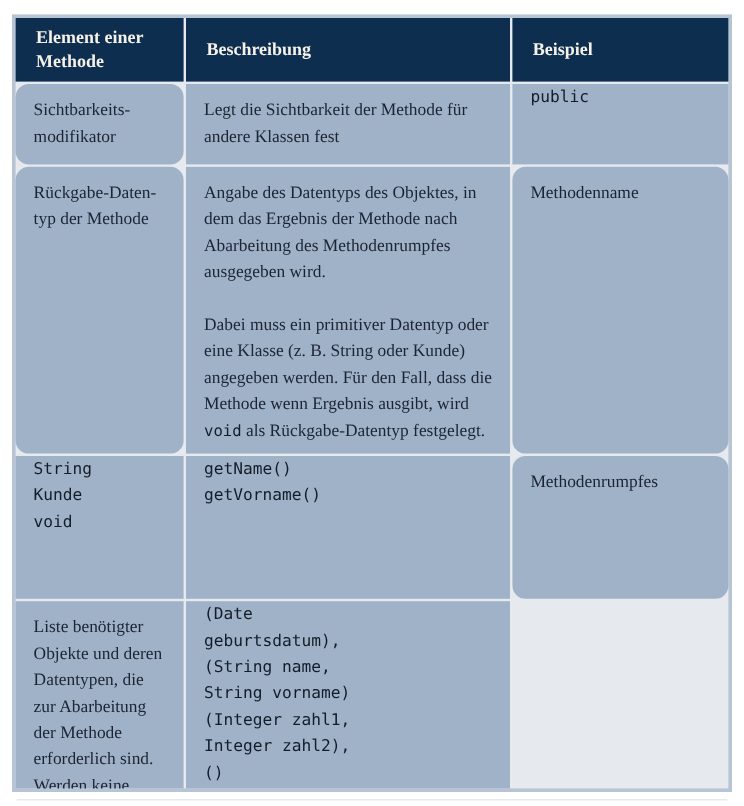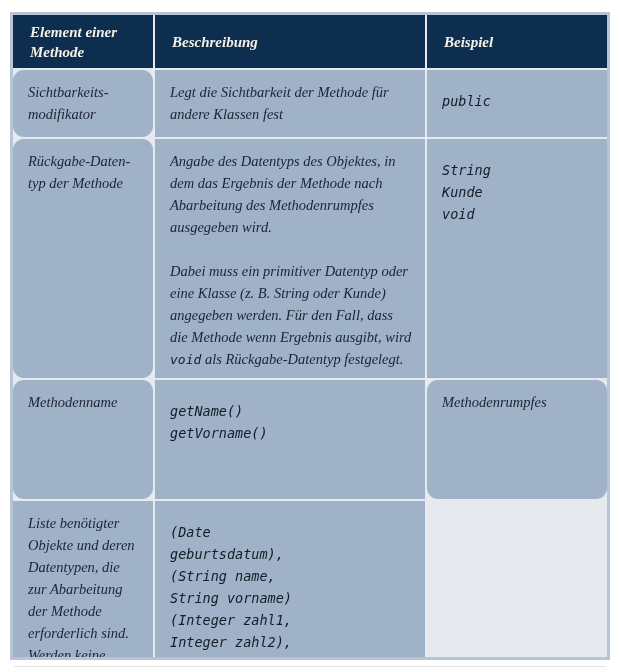--- a/index.html
+++ b/index.html
@@ -18,21 +18,20 @@
     position:relative;
     width:620px;height:672px;
     background:var(--page-bg);
     overflow:hidden;
     font-family:"Liberation Serif","DejaVu Serif",serif;
   }
   .table-frame{
     position:absolute;left:10px;top:12px;width:600px;
     background:var(--outer-border);
     padding:3px;
-    font-style:italic;
   }
   .grid{
     display:grid;
     grid-template-columns:140px 270px 180px;
     grid-template-rows:53px 67px 239px 119px 156px;
     gap:2px;
     background:var(--grid-line);
   }
   .cell{
     overflow:hidden;
@@ -60,21 +59,21 @@
     border-radius:11px;
   }
   .desc-cell p{margin:0;}
   .desc-cell p.para-2{margin-top:22px;}
   .code-cell{
     font-family:"DejaVu Sans Mono","Liberation Mono",monospace;
     font-size:13.5px;
     line-height:22px;
     color:var(--code-text);
     white-space:pre;
-    padding-top:20px;
+    padding-top:0;
   }
   .inline-code{
     font-family:"DejaVu Sans Mono","Liberation Mono",monospace;
     font-size:13px;
     color:var(--code-text);
   }
   .bottom-rule{
     position:absolute;
     left:14px;width:592px;top:666px;height:1px;
     background:#e2e3e4;
@@ -98,25 +97,25 @@
         <p>Legt die Sichtbarkeit der Methode für andere Klassen fest</p>
       </div>
       <div class="cell body-cell code-cell">public</div>
 
       <div class="cell body-cell label-cell">Rückgabe-Daten-
 typ der Methode</div>
       <div class="cell body-cell desc-cell">
         <p>Angabe des Datentyps des Objektes, in dem das Ergebnis der Methode nach Abarbeitung des Methodenrumpfes ausgegeben wird.</p>
         <p class="para-2"><span>Dabei muss ein primitiver Datentyp oder eine Klasse (z. B. String oder Kunde) angegeben werden. Für den Fall, dass die Methode wenn Ergebnis ausgibt, wird </span><span class="inline-code">void</span><span> als Rückgabe-Datentyp festgelegt.</span></p>
       </div>
+      <div class="cell body-cell label-cell">Methodenname</div>
+
       <div class="cell body-cell code-cell">String
 Kunde
 void</div>
-
-      <div class="cell body-cell label-cell">Methodenname</div>
       <div class="cell body-cell code-cell">getName()
 getVorname()</div>
 
       <div class="cell body-cell label-cell">Methodenrumpfes</div>
       <div class="cell body-cell desc-cell">
         <p>Liste benötigter Objekte und deren Datentypen, die zur Abarbeitung der Methode erforderlich sind. Werden keine Parameter angegeben, bleibt die Liste leer.</p>
       </div>
       <div class="cell body-cell code-cell">(Date
 geburtsdatum),
 (String name,

